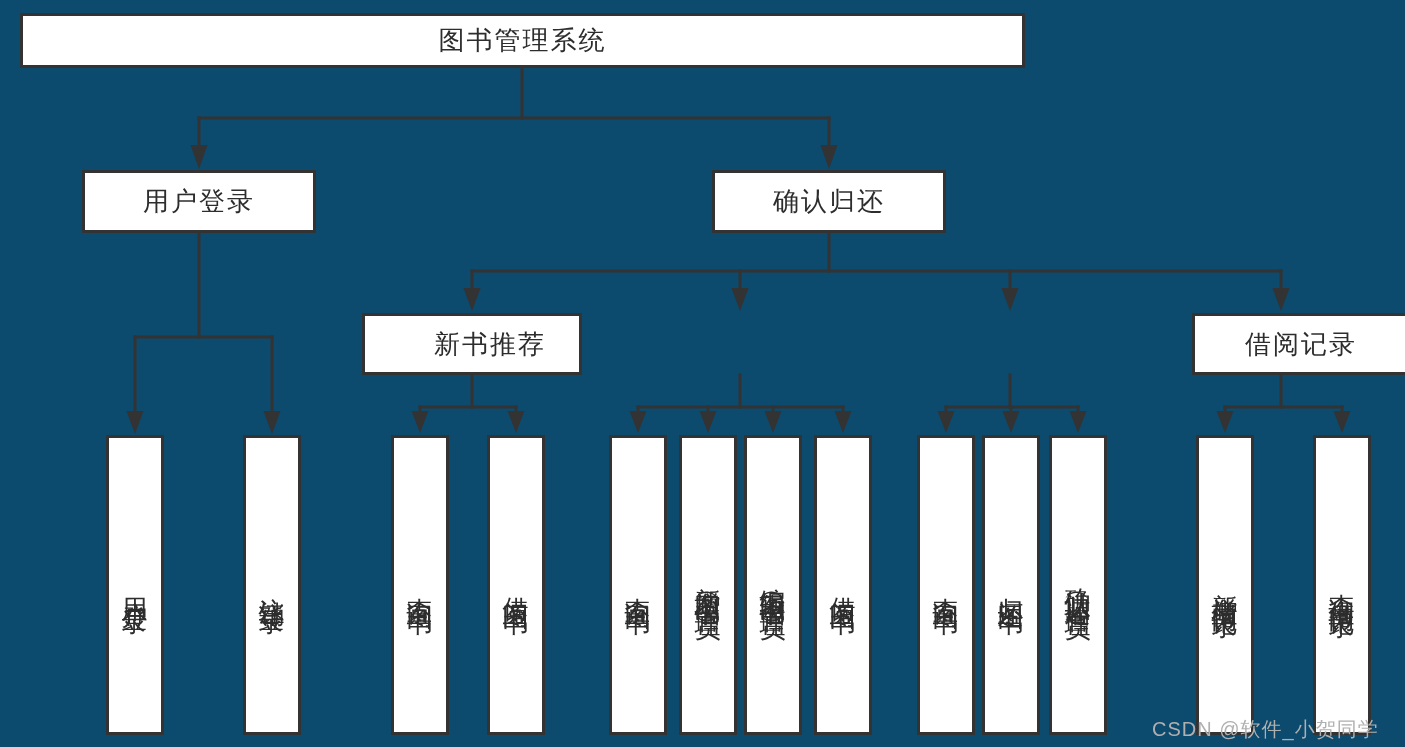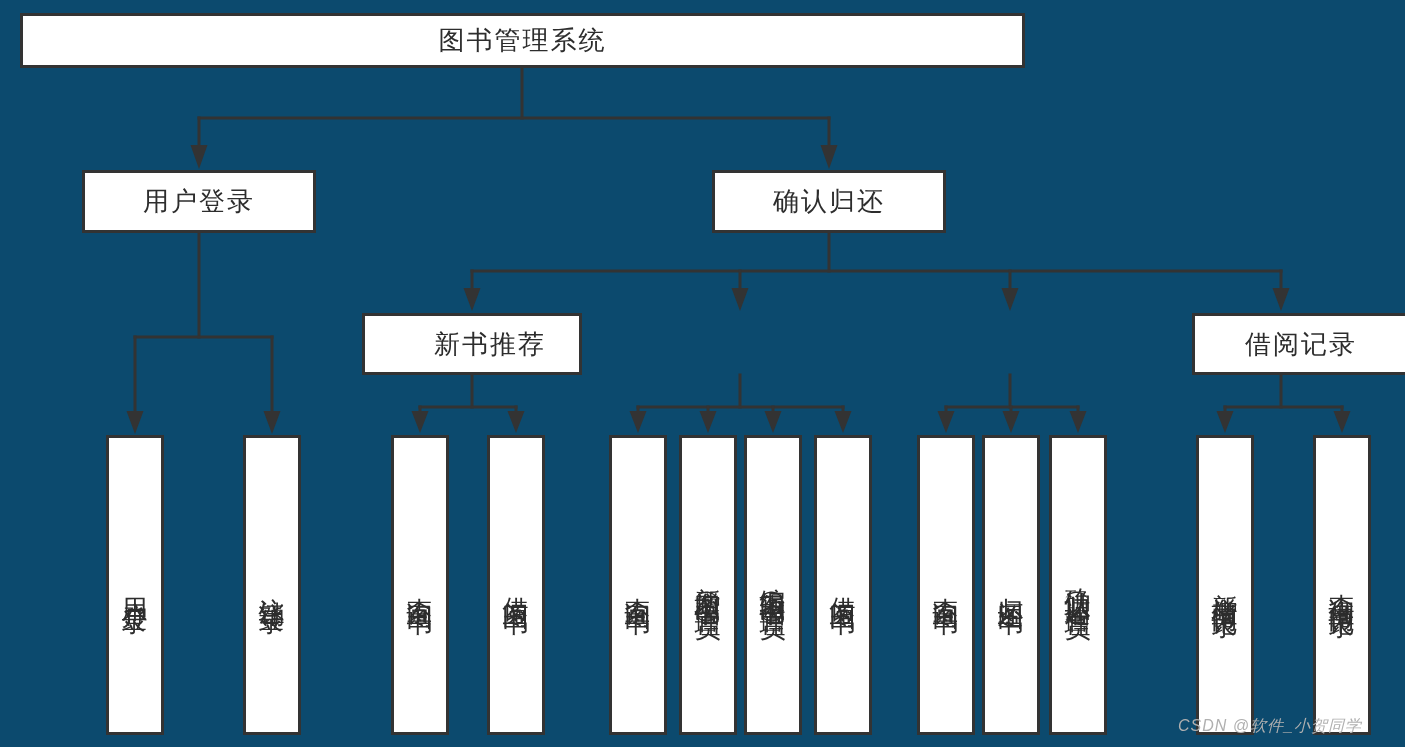--- a/index.html
+++ b/index.html
@@ -61,28 +61,27 @@
   .lf7  { left: 744px; }
   .lf8  { left: 814px; }
   .lf9  { left: 917px; }
   .lf10 { left: 982px; }
   .lf11 { left: 1049px; }
   .lf12 { left: 1196px; }
   .lf13 { left: 1313px; }
 
   .watermark {
     position: absolute;
-    left: 1178px;
+    left: 1152px;
     top: 716px;
-    font-size: 16px;
+    font-size: 20px;
     letter-spacing: 1px;
     color: #b0b0b0;
     z-index: 10;
     white-space: nowrap;
-    font-style: italic;
   }
 </style>
 </head>
 <body>
 
 <div class="stage">
 
   <svg class="connectors" width="1405" height="747" viewBox="0 0 1405 747" fill="none" stroke="#333333" stroke-width="3" stroke-linecap="square">
 
     <g>

